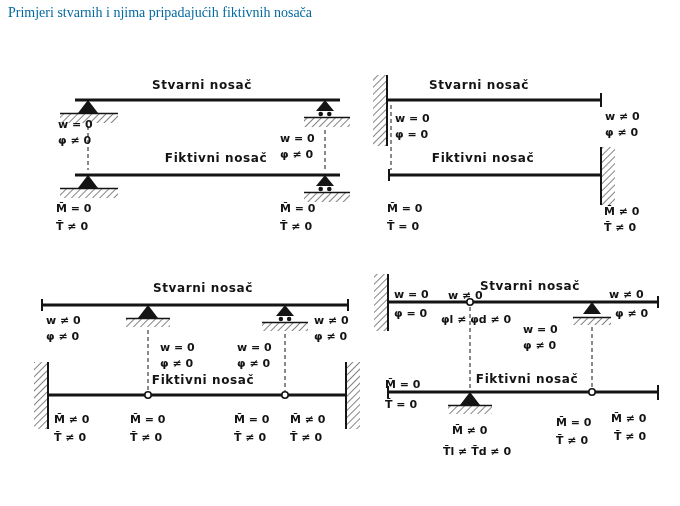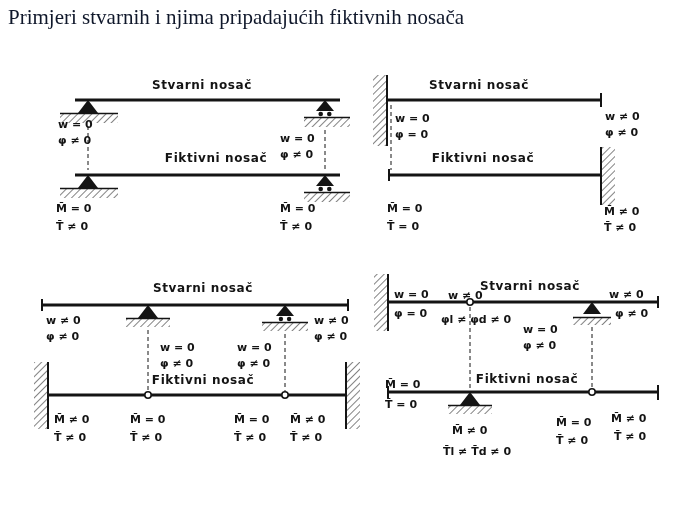--- a/index.html
+++ b/index.html
@@ -1,19 +1,19 @@
 <!DOCTYPE html>
 <html><head>
 <meta charset="utf-8">
 <style>
   html,body{margin:0;padding:0;background:#ffffff;}
   .page{position:relative;width:680px;height:506px;background:#ffffff;overflow:hidden;
         font-family:"DejaVu Sans",sans-serif;color:#111;}
   .title{position:absolute;left:8px;top:5px;font-family:"Liberation Serif",serif;
-         font-size:21px;color:#0f172a;white-space:nowrap;}
+         font-size:14px;color:#0369a1;white-space:nowrap;}
   .fig{position:absolute;left:0;top:40px;}
   text{fill:#141414;}
   .lbl{font-family:"DejaVu Sans",sans-serif;font-size:11px;font-weight:700;}
   .hdr{font-family:"DejaVu Sans",sans-serif;font-size:12px;font-weight:700;letter-spacing:.6px;}
   .beam{stroke:#141414;stroke-width:3;}
   .thin{stroke:#141414;stroke-width:1.3;}
   .tick{stroke:#141414;stroke-width:2;}
   .dash{stroke:#141414;stroke-width:1;stroke-dasharray:4 3;}
   .tri{fill:#141414;}
   .hinge{fill:#ffffff;stroke:#141414;stroke-width:1.6;}

